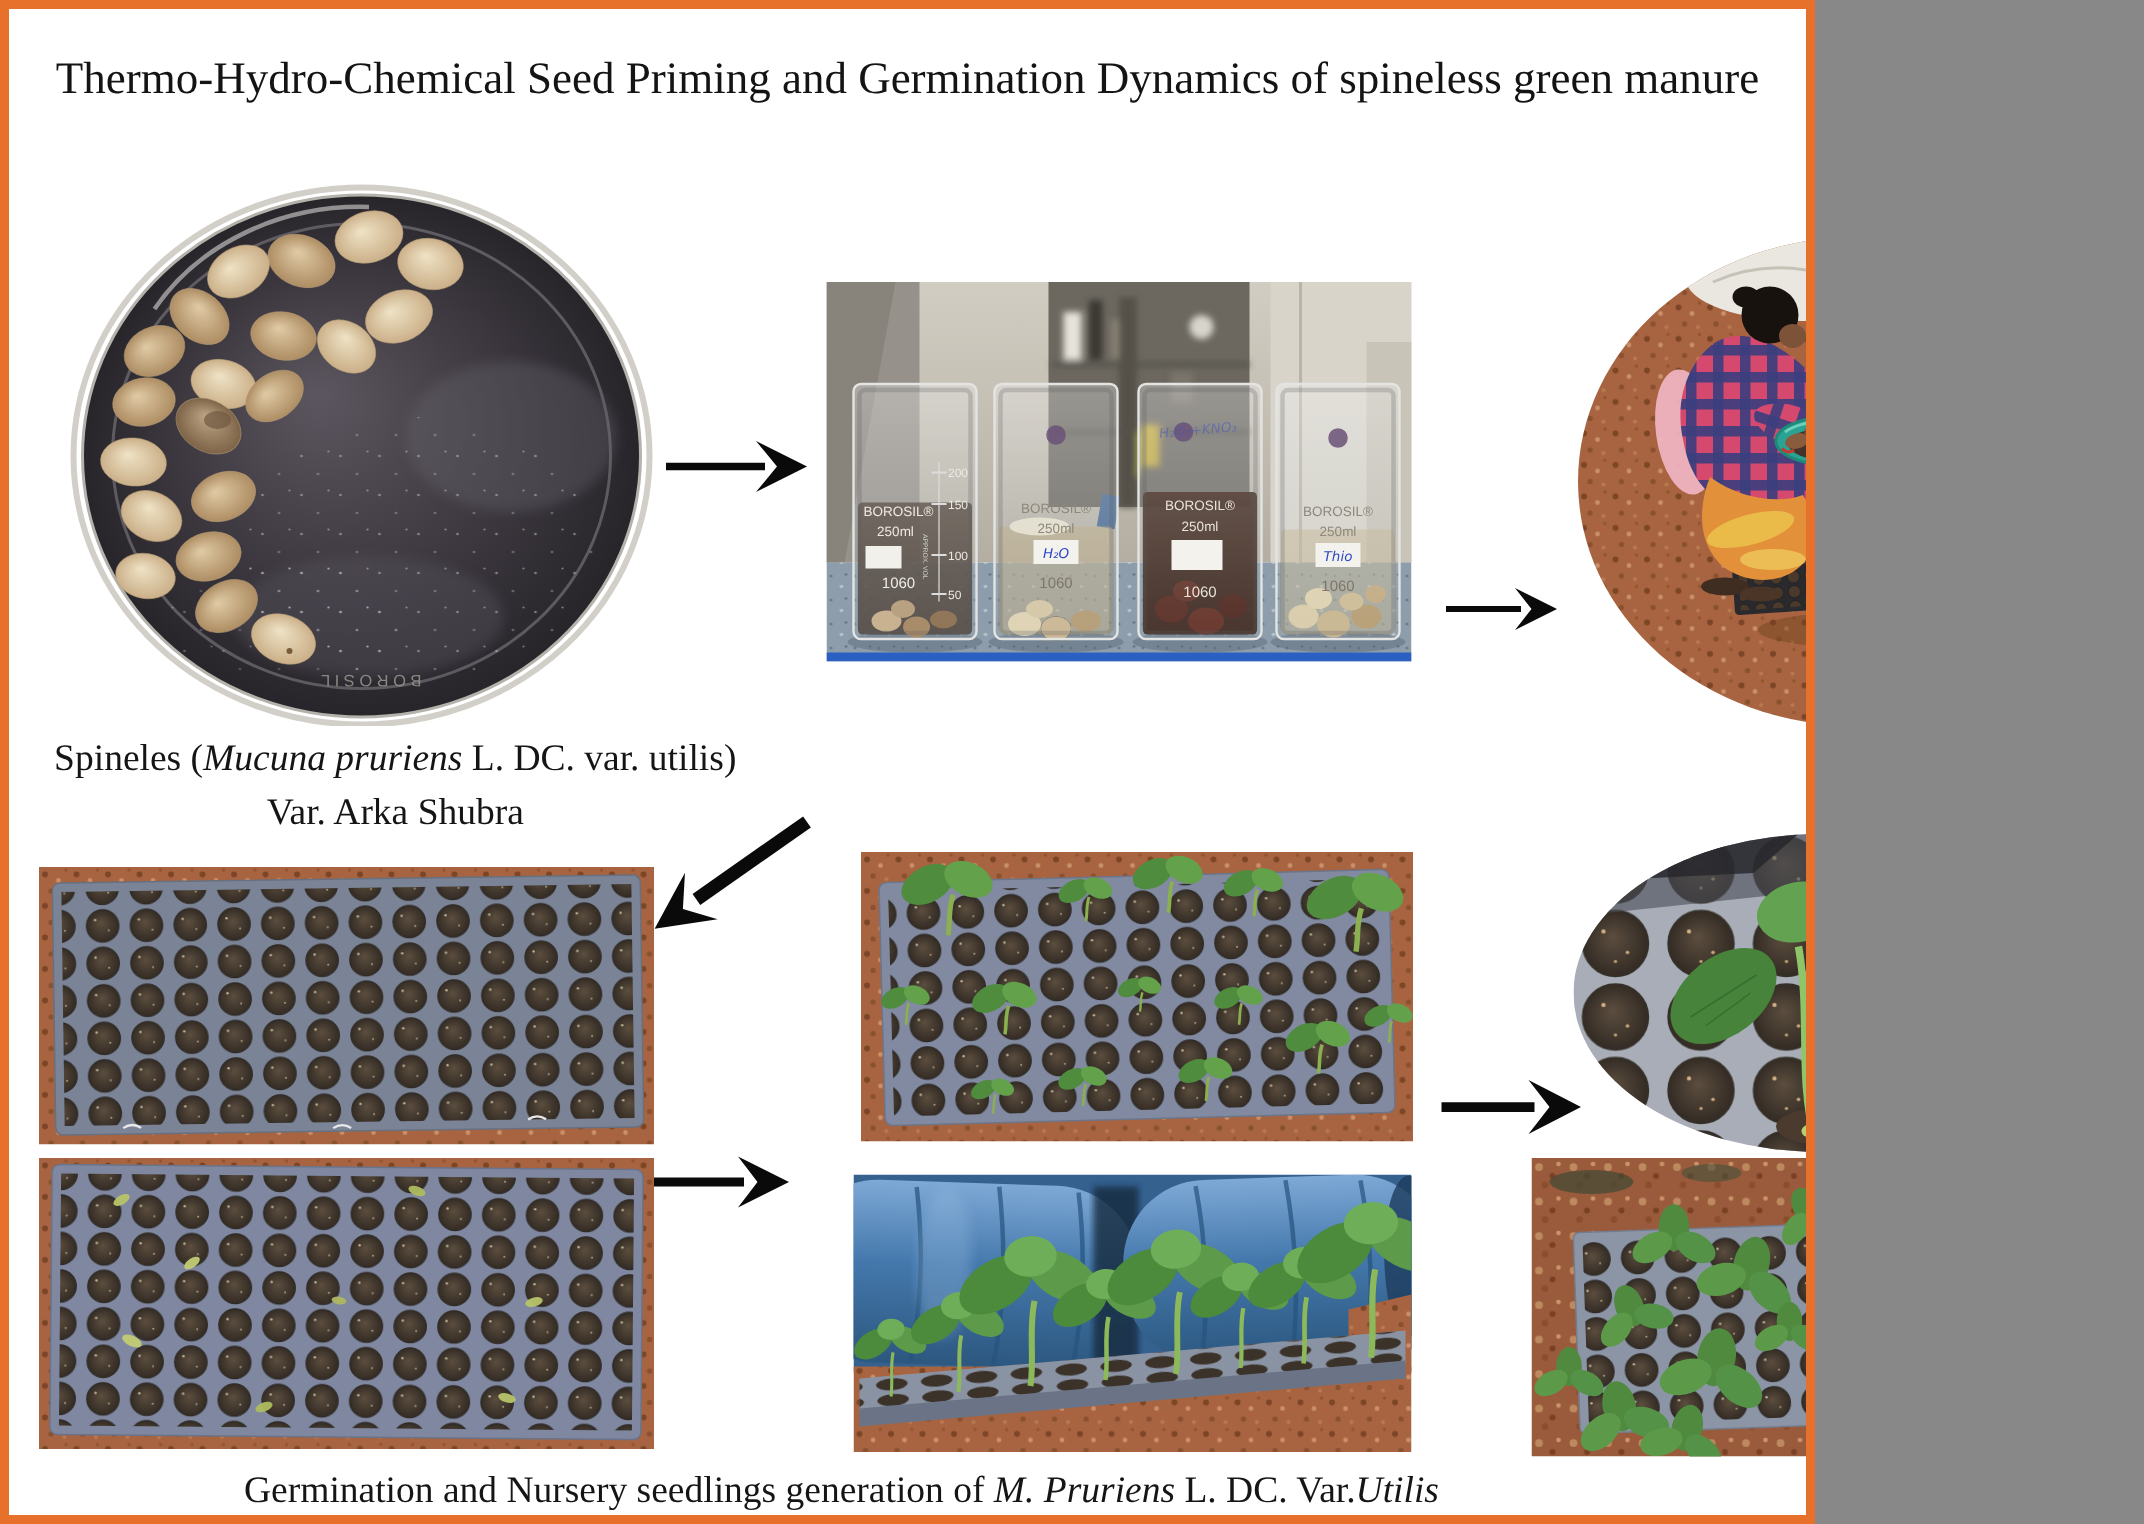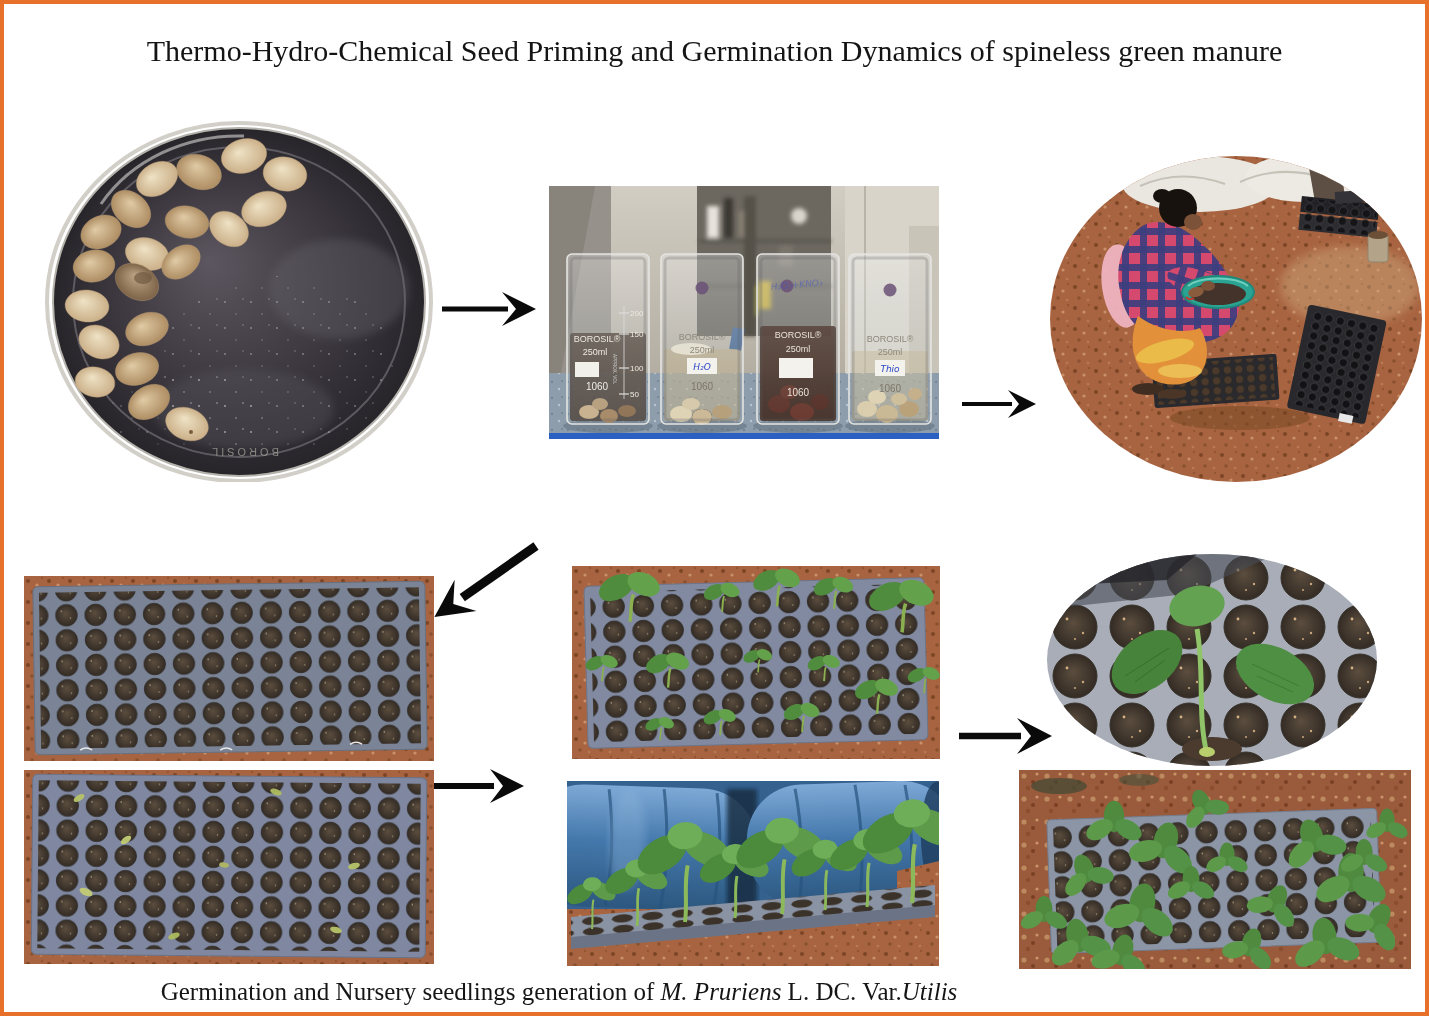--- a/index.html
+++ b/index.html
@@ -1,17 +1,17 @@
 <!DOCTYPE html>
 <html><head>
 <meta charset="utf-8">
 <style>
   html,body{margin:0;padding:0;background:#888;}
-  .canvas{position:relative;width:1429px;height:1016px;background:#ffffff;
-          border:4px solid #b91c1c;box-sizing:border-box;overflow:hidden;
+  .canvas{position:relative;width:1210px;height:1016px;background:#ffffff;
+          border:6px solid #b91c1c;box-sizing:border-box;overflow:hidden;
           font-family:"Liberation Serif", serif;color:#111;}
   .abs{position:absolute;}
   .title{left:0;right:0;top:28px;text-align:center;font-size:30px;line-height:1.28;color:#141414;}
   .caption{font-size:25px;line-height:1.42;text-align:center;color:#151515;}
   .caption i{font-style:italic;}
   svg{display:block;}
 </style>
 </head>
 <body>
 
@@ -346,20 +346,24 @@
         <ellipse cx="168" cy="136" rx="36" ry="16" fill="#2ba393" stroke="#1f8a7c" stroke-width="2"></ellipse>
         <ellipse cx="168" cy="138" rx="28" ry="11" fill="#43332a"></ellipse>
         <path d="M138,130 A34,14 0 0 1 198,130" stroke="#7fd9c9" stroke-width="2" fill="none" opacity="0.8"></path>
         <ellipse cx="146" cy="136" rx="8" ry="5" fill="#8a5c3e" transform="rotate(-15 146 136)"></ellipse>
         <ellipse cx="158" cy="130" rx="7" ry="5" fill="#7c5238"></ellipse>
         <path d="M136,141 q4,4 8,1" stroke="#c23a30" stroke-width="2" fill="none"></path>
       </g>
     </svg>
   </div>
 
+  <div class="abs caption" style="left:25px;top:482px;width:465px;">
+    <span>Spineles (</span><i>Mucuna pruriens</i><span> L. DC. var. utilis)</span><br>
+    <span>Var. Arka Shubra</span>
+  </div>
 
   <div class="abs" style="left:418px;top:536px;">
     <svg width="122" height="84" viewBox="0 0 122 84">
       <g transform="translate(114,6) rotate(145)">
         <line x1="0" y1="0" x2="90" y2="0" stroke="#0a0a0a" stroke-width="9"></line>
         <path d="M124,0 L86,-19 L101,0 L86,19 Z" fill="#0a0a0a"></path>
       </g>
     </svg>
   </div>
 

